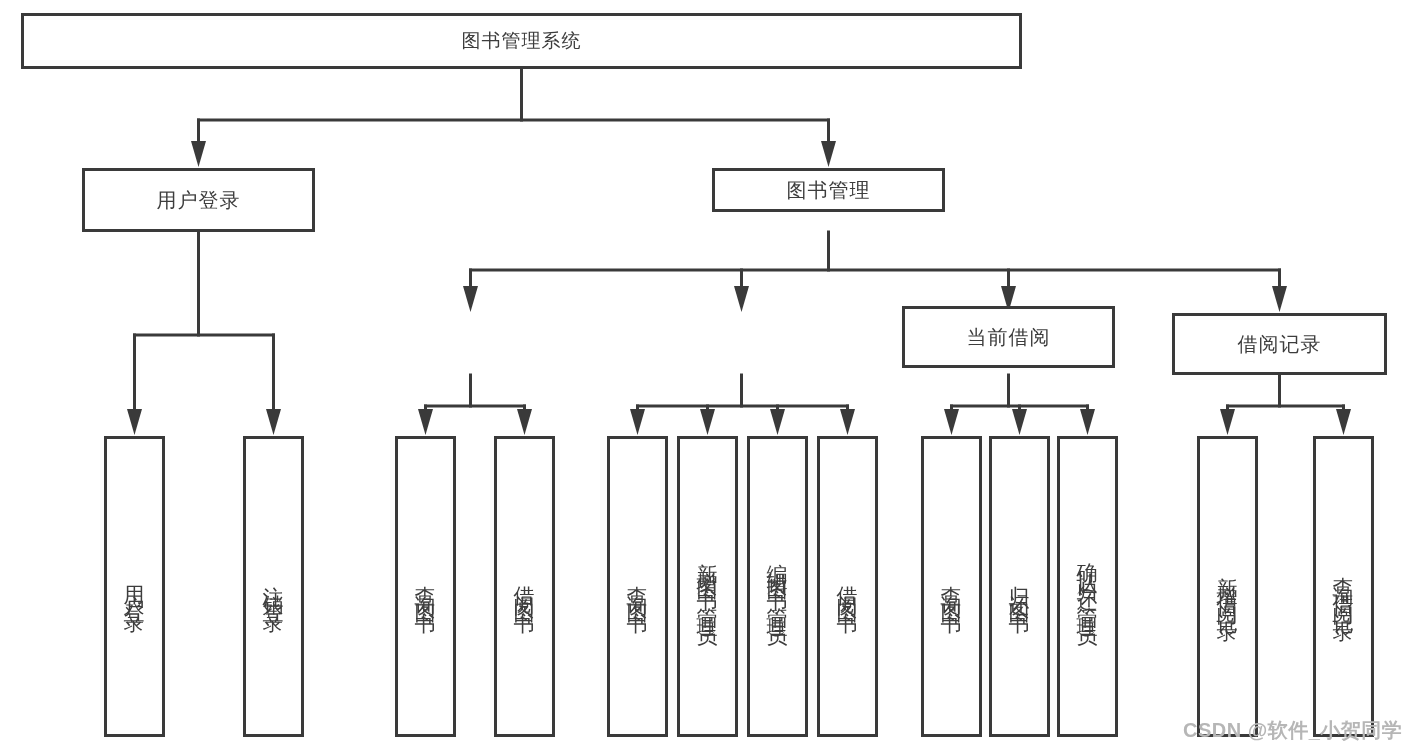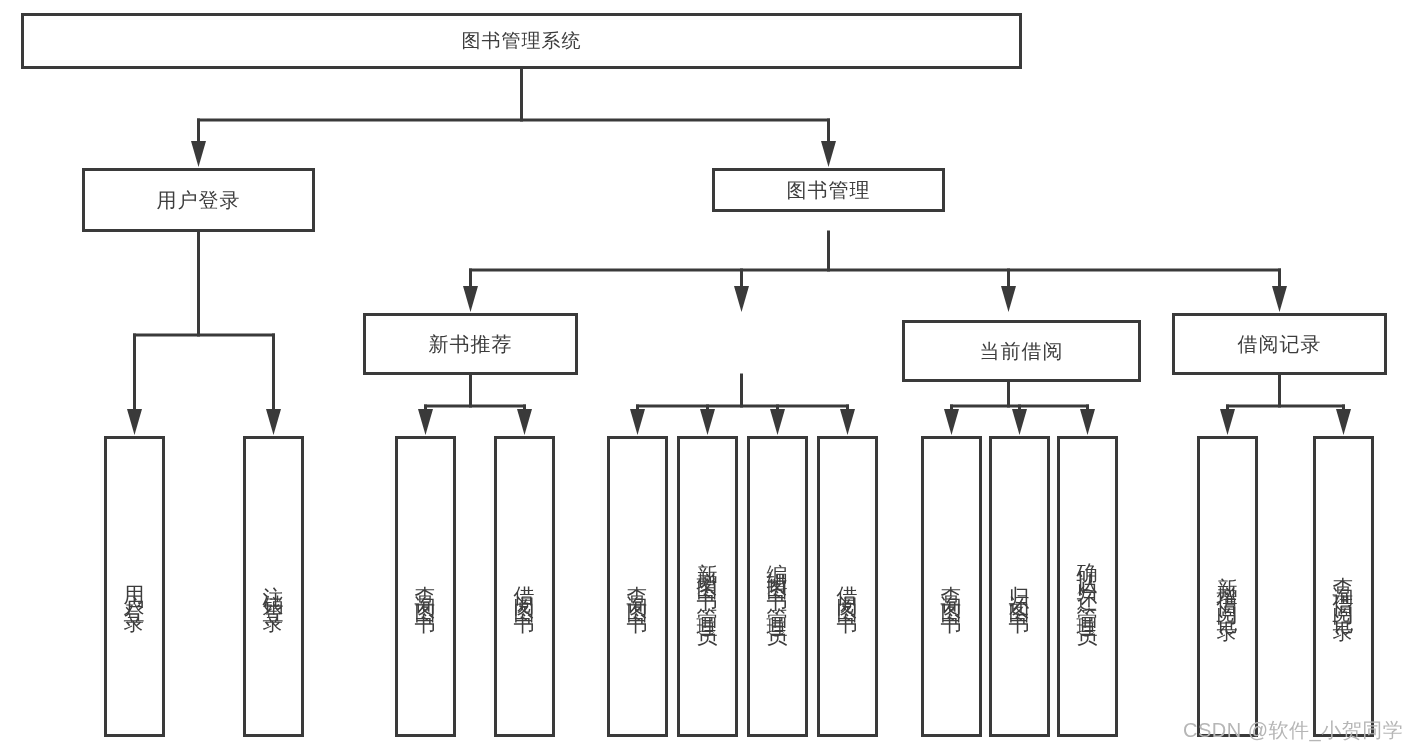--- a/index.html
+++ b/index.html
@@ -32,20 +32,21 @@
     white-space:nowrap;
   }
   #watermark{
     position:absolute;
     left:1183px;top:717px;
     font-size:20px;
     color:var(--wm,#b6b6b6);
     letter-spacing:0.5px;
     z-index:5;
     white-space:nowrap;
+    font-weight:bold;
   }
 </style>
 </head>
 <body>
 
 <div id="canvas" style="--line: #3a3a3a; --text: #3d3d3d; --node-fill: #ffffff; --wm: #b6b6b6; --bg: #ffffff;">
 
   <svg id="connector-svg" width="1405" height="747" viewBox="0 0 1405 747">
       <line x1="521.5" y1="69" x2="521.5" y2="120" stroke="#3a3a3a" stroke-width="3" stroke-linecap="square"></line>
       <line x1="198.5" y1="120" x2="828.5" y2="120" stroke="#3a3a3a" stroke-width="3" stroke-linecap="square"></line>
@@ -99,22 +100,21 @@
       <polygon points="1220,409 1235,409 1227.5,435" fill="#3a3a3a"></polygon>
       <line x1="1343.5" y1="406" x2="1343.5" y2="412" stroke="#3a3a3a" stroke-width="3" stroke-linecap="square"></line>
       <polygon points="1336,409 1351,409 1343.5,435" fill="#3a3a3a"></polygon>
     </svg>
 
   <div class="box root" style="left:21px;top:13px;width:1001px;height:56px">图书管理系统</div>
 
   <div class="box" style="left:82px;top:168px;width:233px;height:64px">用户登录</div>
   <div class="box" style="left:712px;top:168px;width:233px;height:44px">图书管理</div>
 
-  <div class="box" style="left:363px;top:313px;width:215px;height:62px">新书推荐</div>
-  <div class="box" style="left:902px;top:320px;width:239px;height:62px">当前借阅</div>
+  <div class="box" style="left:902px;top:306px;width:213px;height:62px">当前借阅</div>
   <div class="box" style="left:1172px;top:313px;width:215px;height:62px">借阅记录</div>
 
   <div class="vbox" style="left:104px;top:436px;width:61px;height:301px">
     <span class="vtext">用户登录</span>
   </div>
   <div class="vbox" style="left:243px;top:436px;width:61px;height:301px">
     <span class="vtext">注销登录</span>
   </div>
 
   <div class="vbox" style="left:395px;top:436px;width:61px;height:301px">

